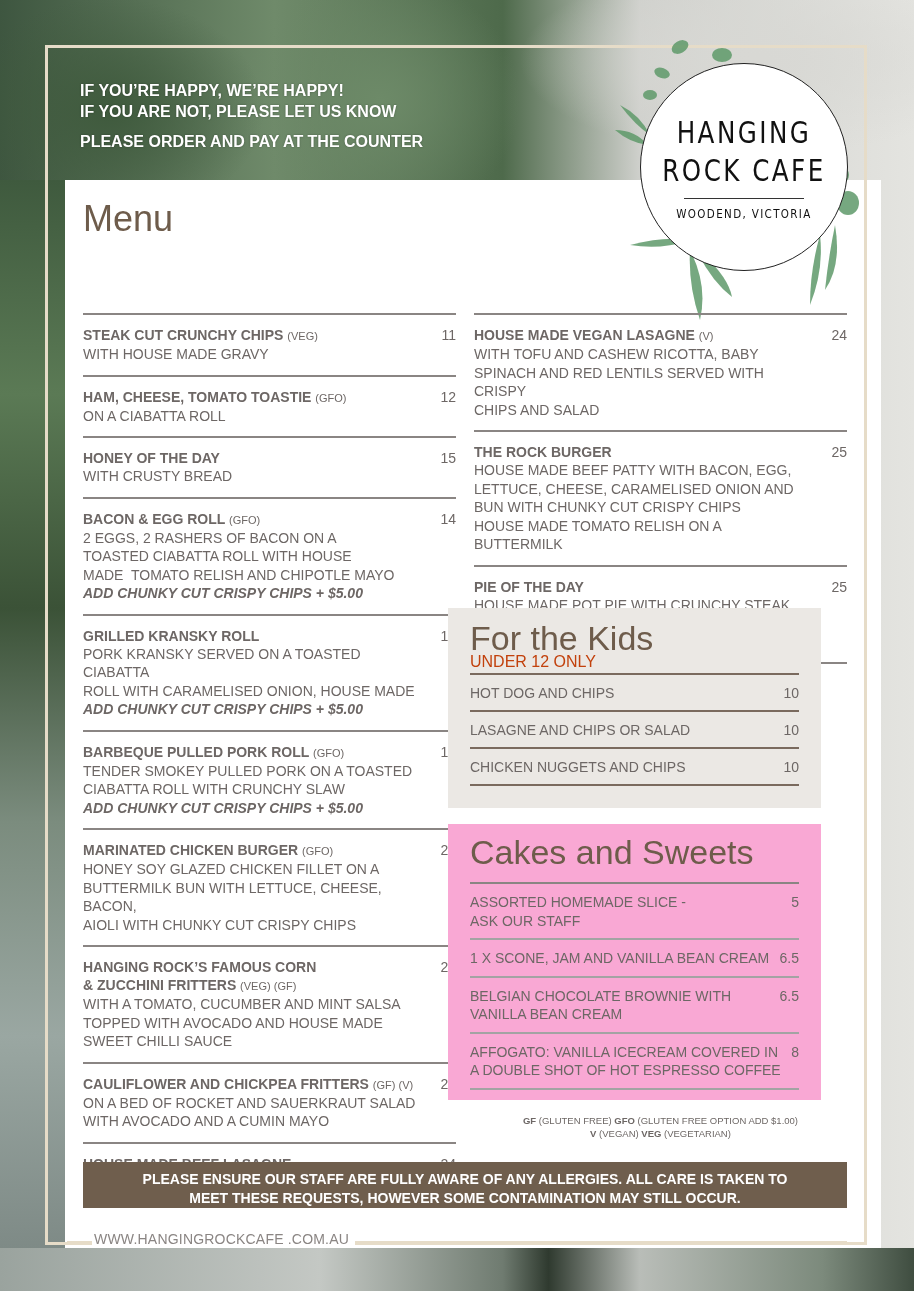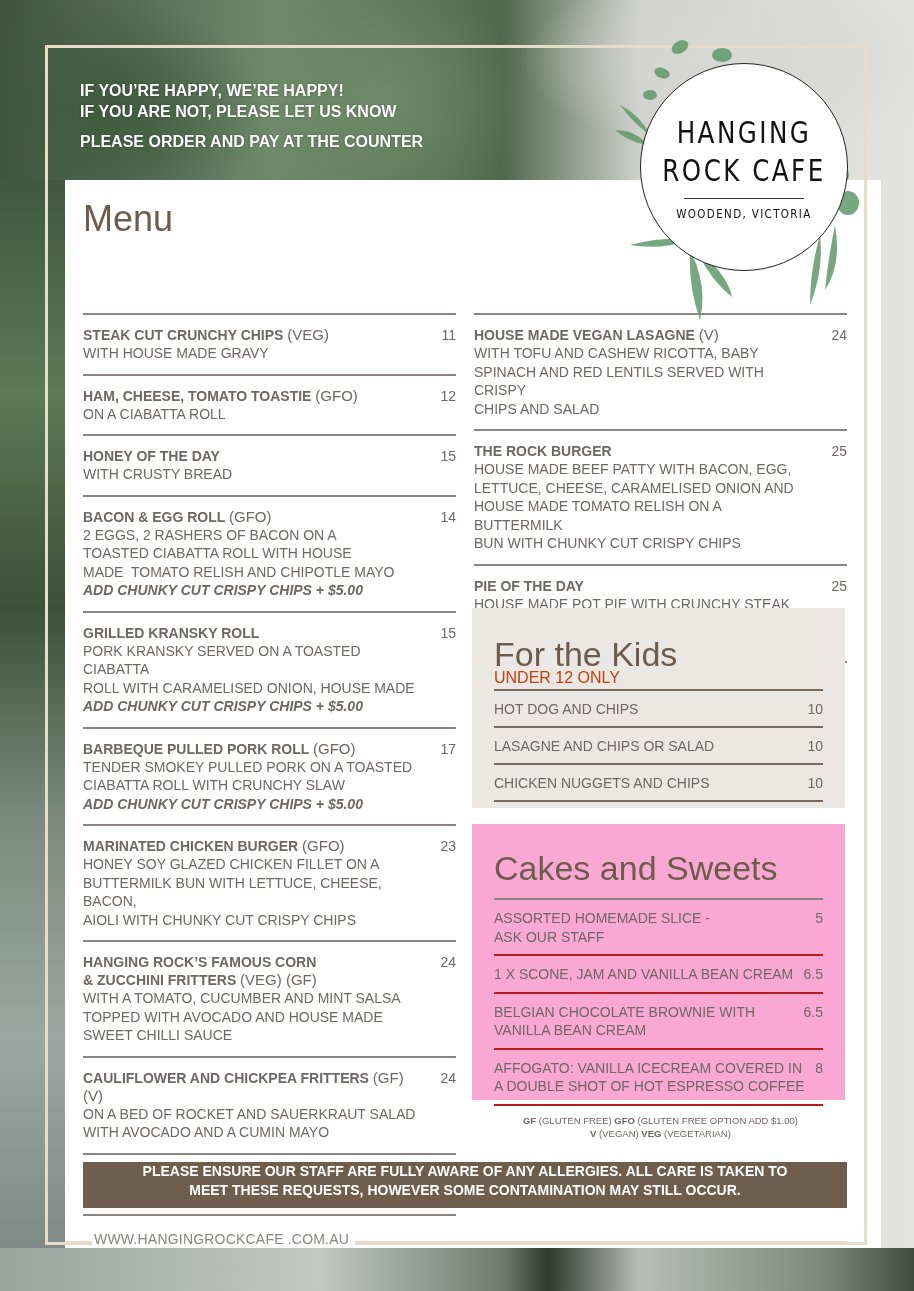--- a/index.html
+++ b/index.html
@@ -62,50 +62,50 @@
   .logo .loc { font-family: "DejaVu Sans", sans-serif; font-size: 11.5px; letter-spacing: 1.5px; transform: scaleX(0.9); }
   .leaf { position: absolute; }
 
   
   .col { position: absolute; }
   .col-left { left: 83px; top: 313px; width: 373px; }
   .col-right { left: 474px; top: 313px; width: 373px; }
   .item { position: relative; padding: 11px 0 11px 0; border-bottom: 2px solid #8a8583; }
   .col .item:first-of-type { border-top: 2px solid #8a8583; }
   .item .name { font-weight: bold; font-size: 14px; color: #6d6765; line-height: 18px; padding-right: 40px; }
-  .item .tag { font-weight: normal; font-size: 15px; }
+  .item .tag { font-weight: normal; font-size: 11px; }
   .item .desc { font-size: 14px; line-height: 18.5px; color: #6d6765; padding-right: 40px; }
   .item .extra { font-size: 14px; line-height: 18.5px; font-style: italic; font-weight: bold; color: #6d6765; }
   .item .price { position: absolute; right: 0; top: 11px; font-size: 14px; line-height: 18px; color: #6d6765; }
 
   
-  .box { position: absolute; left: 472px; width: 373px; padding: 16px 22px; }
+  .box { position: absolute; left: 448px; width: 373px; padding: 0 22px; }
   .kids { top: 608px; height: 200px; background: #ebe8e4; }
   .cakes { top: 824px; height: 276px; background: #f9a8d4; }
   .box-title { font-size: 34px; color: #6e5c4b; line-height: 40px; }
   .kids .box-title { padding-top: 10px; }
   .cakes .box-title { padding-top: 8px; }
   .box-sub { font-size: 16px; color: #c2410c; line-height: 14px; margin-top: -3px; }
   .box-list { margin-top: 4px; border-top: 2px solid #7a6a5e; }
   .cakes .box-list { margin-top: 10px; border-top: 2px solid #8a8583; }
   .box-row { display: flex; justify-content: space-between; font-size: 14px; color: #6d6765; border-bottom: 2px solid #7a6a5e; }
-  .cakes .box-row { border-bottom: 2px solid #b91c1c; }
+  .cakes .box-row { border-bottom: 2px solid #a3a3a3; }
   .kids .box-row { height: 37px; align-items: center; }
   .cakes .box-row { padding: 9px 0 8px; line-height: 18.5px; }
   .box-row .p { padding-left: 10px; white-space: nowrap; }
 
   .legend {
     position: absolute; left: 474px; top: 1114px; width: 373px; text-align: center;
     font-size: 9.5px; line-height: 13px; color: #6d6765;
   }
   .legend b { font-weight: bold; }
   .allergy {
     position: absolute; left: 83px; top: 1162px; width: 764px; height: 46px;
     background: #6f5e4d; color: #ffffff; text-align: center;
-    font-weight: bold; font-size: 14px; line-height: 19px; padding-top: 0;
+    font-weight: bold; font-size: 14px; line-height: 19px; padding-top: 8px;
   }
   .footer-url {
     position: absolute; left: 92px; top: 1231px; font-size: 14px; color: #8a8583;
     background: #ffffff; padding: 0 6px 0 2px; letter-spacing: 0.2px;
   }
   .footer-rule { position: absolute; left: 67px; top: 1241px; width: 780px; height: 3px; background: #e6dcc8; }
 </style>
 </head>
 <body>
 
@@ -228,22 +228,22 @@
     <div class="price">24</div>
     <div class="desc">WITH TOFU AND CASHEW RICOTTA, BABY</div>
     <div class="desc">SPINACH AND RED LENTILS SERVED WITH CRISPY</div>
     <div class="desc">CHIPS AND SALAD</div>
   </div>
   <div class="item">
     <div class="name"><span>THE ROCK BURGER</span></div>
     <div class="price">25</div>
     <div class="desc">HOUSE MADE BEEF PATTY WITH BACON, EGG,</div>
     <div class="desc">LETTUCE, CHEESE, CARAMELISED ONION AND</div>
+    <div class="desc">BUN WITH CHUNKY CUT CRISPY CHIPS</div>
     <div class="desc">HOUSE MADE TOMATO RELISH ON A BUTTERMILK</div>
-    <div class="desc">BUN WITH CHUNKY CUT CRISPY CHIPS</div>
   </div>
   <div class="item">
     <div class="name"><span>PIE OF THE DAY</span></div>
     <div class="price">25</div>
     <div class="desc">HOUSE MADE POT PIE WITH CRUNCHY STEAK CUT</div>
     <div class="desc">CHIPS AND SALAD</div>
   </div>
 </div>
 
 <div class="box kids">

